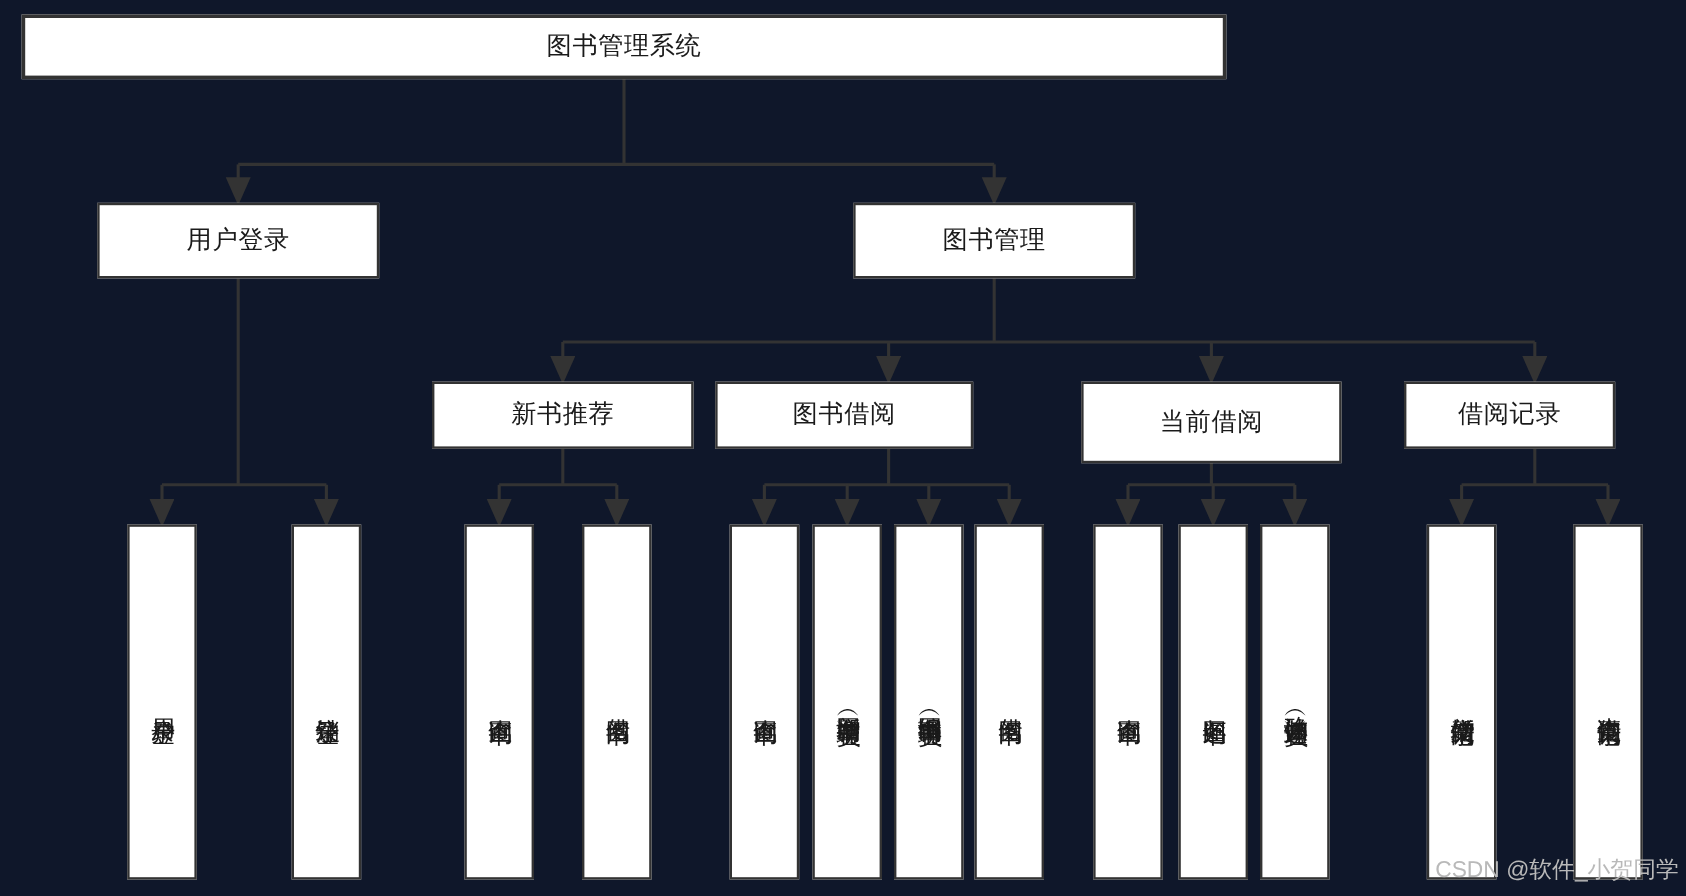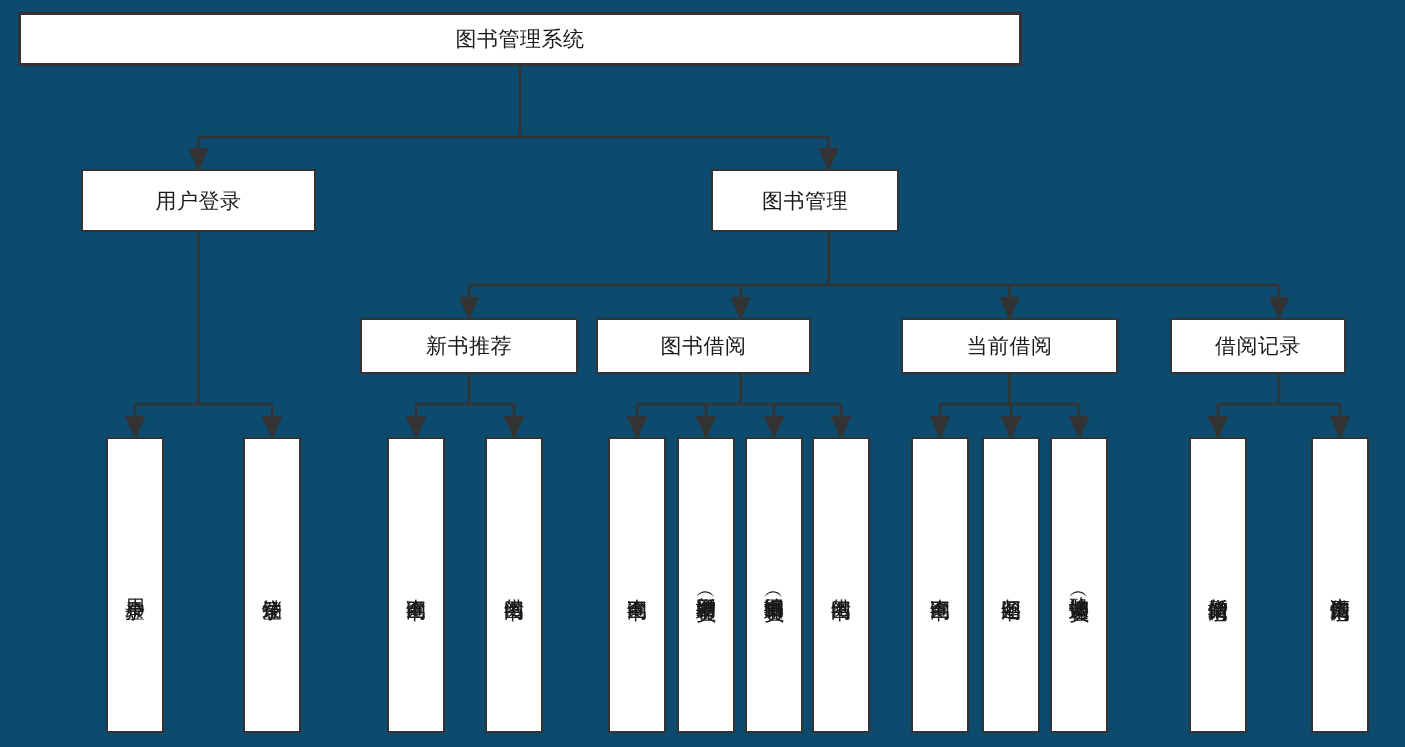--- a/index.html
+++ b/index.html
@@ -7,21 +7,21 @@
     padding: 0;
     background: #ffffff;
   }
   body {
     font-family: "Liberation Sans", "DejaVu Sans", sans-serif;
   }
   #canvas {
     position: relative;
     width: 1405px;
     height: 747px;
-    background: #0c4a6e;
+    background: #0f172a;
     overflow: hidden;
   }
   #wires {
     position: absolute;
     left: 0;
     top: 0;
     width: 1405px;
     height: 747px;
     pointer-events: none;
   }
@@ -116,30 +116,30 @@
       </g>
   </svg>
 
   <div id="nodes-layer">
       <div class="node root" style="left: 18px; top: 12px; width: 1004px; height: 54px;">
         <span class="node-label">图书管理系统</span>
       </div>
       <div class="node" style="left: 81px; top: 169px; width: 235px; height: 63px;">
         <span class="node-label">用户登录</span>
       </div>
-      <div class="node" style="left: 711px; top: 169px; width: 188px; height: 63px;">
+      <div class="node" style="left: 711px; top: 169px; width: 235px; height: 63px;">
         <span class="node-label">图书管理</span>
       </div>
       <div class="node" style="left: 360px; top: 318px; width: 218px; height: 56px;">
         <span class="node-label">新书推荐</span>
       </div>
       <div class="node" style="left: 596px; top: 318px; width: 215px; height: 56px;">
         <span class="node-label">图书借阅</span>
       </div>
-      <div class="node" style="left: 901px; top: 318px; width: 217px; height: 56px;">
+      <div class="node" style="left: 901px; top: 318px; width: 217px; height: 68px;">
         <span class="node-label">当前借阅</span>
       </div>
       <div class="node" style="left: 1170px; top: 318px; width: 176px; height: 56px;">
         <span class="node-label">借阅记录</span>
       </div>
       <div class="node leaf" style="left: 106px; top: 437px; width: 58px; height: 296px;">
         <span class="node-label">用户登录</span>
       </div>
       <div class="node leaf" style="left: 243px; top: 437px; width: 58px; height: 296px;">
         <span class="node-label">注销登录</span>
@@ -172,14 +172,15 @@
         <span class="node-label">确认归还（管理员）</span>
       </div>
       <div class="node leaf" style="left: 1189px; top: 437px; width: 58px; height: 296px;">
         <span class="node-label">新增借阅记录</span>
       </div>
       <div class="node leaf" style="left: 1311px; top: 437px; width: 58px; height: 296px;">
         <span class="node-label">查询借阅记录</span>
       </div>
     </div>
 
+  <div class="watermark" style="left:1196px; top:712px;">CSDN @软件_小贺同学</div>
 
 </div>
 
 </body></html>

